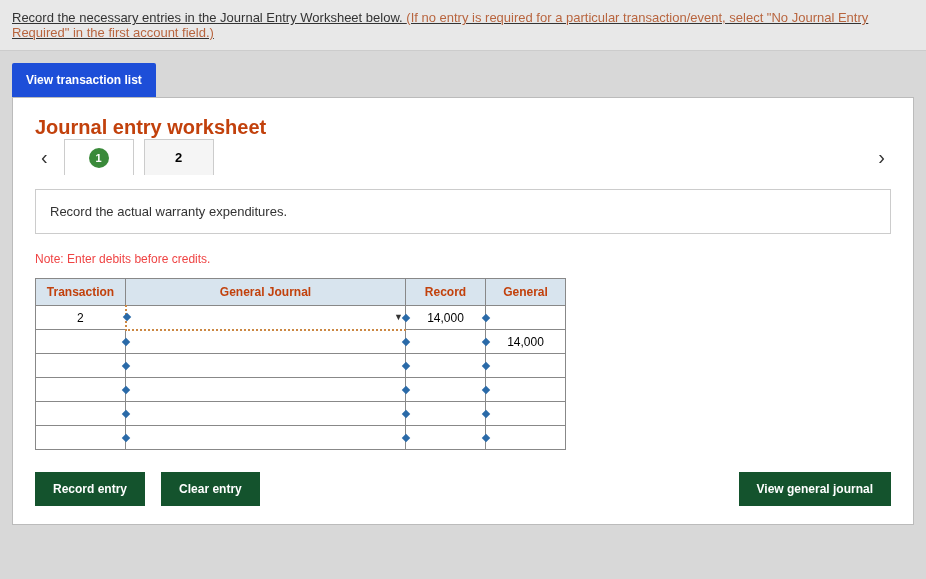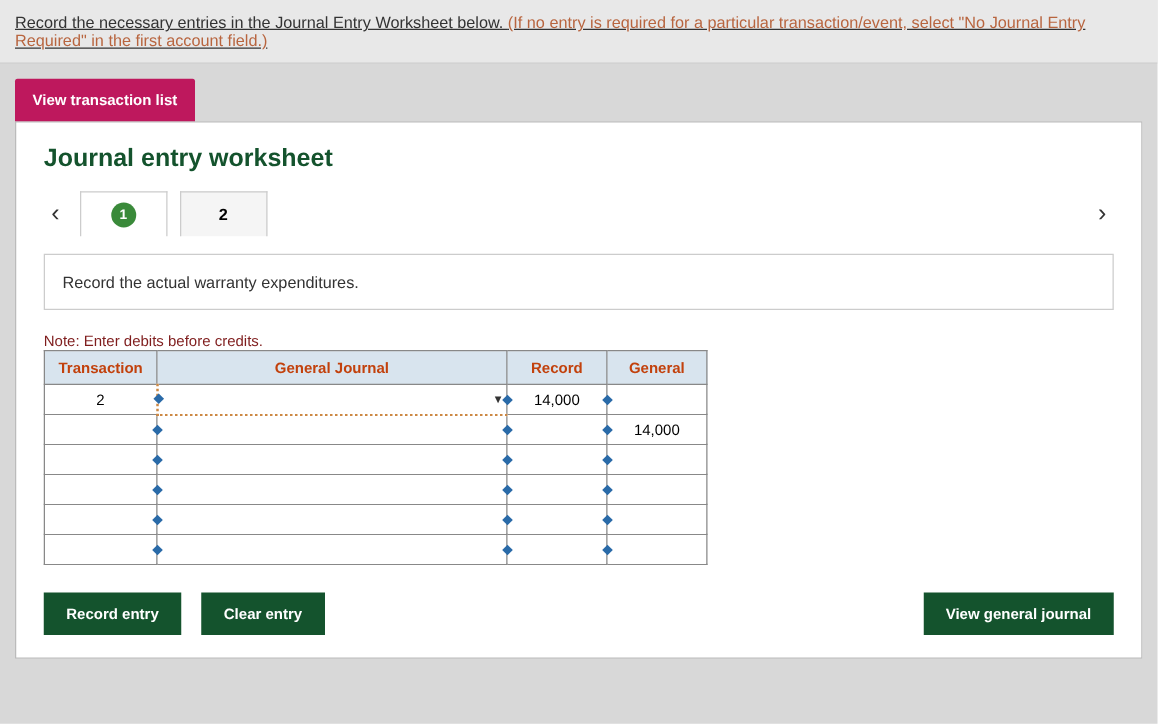--- a/index.html
+++ b/index.html
@@ -1,29 +1,29 @@
 <!DOCTYPE html>
 <html><head>
 <meta charset="utf-8">
 <style>
 * { box-sizing: border-box; margin: 0; padding: 0; }
 body { font-family: Arial, sans-serif; background: #d8d8d8; width: 926px; height: 579px; overflow: hidden; }
 .instructions { background: #e8e8e8; padding: 10px 12px; font-size: 13px; color: #333; border-bottom: 1px solid #ccc; text-decoration: underline; }
 .instructions .hint { color: #b8653f; }
-.view-trans-btn { background: #be185d; color: #fff; border: none; padding: 10px 14px; font-size: 12px; font-weight: bold; margin: 12px 0 0 12px; cursor: pointer; border-radius: 2px 2px 0 0; }
+.view-trans-btn { background: #1d4ed8; color: #fff; border: none; padding: 10px 14px; font-size: 12px; font-weight: bold; margin: 12px 0 0 12px; cursor: pointer; border-radius: 2px 2px 0 0; }
 .worksheet-panel { background: #fff; margin: 0 12px 12px 12px; border: 1px solid #bbb; padding: 18px 22px; }
-.ws-title { font-size: 20px; font-weight: bold; color: #14532d; margin-bottom: 14px; }
+.ws-title { font-size: 20px; font-weight: bold; color: #c2410c; }
 .tab-row { display: flex; align-items: center; gap: 10px; margin-bottom: 14px; }
 .nav-arrow { font-size: 20px; color: #333; cursor: pointer; padding: 0 6px; }
 .nav-arrow.right { margin-left: auto; }
 .tab { width: 70px; height: 36px; display: flex; align-items: center; justify-content: center; font-size: 13px; font-weight: bold; border: 1px solid #ccc; border-bottom: none; background: #f5f5f5; cursor: pointer; }
 .tab.active { background: #fff; }
 .tab .circle { background: #3a8a3a; color: #fff; width: 20px; height: 20px; border-radius: 50%; display: flex; align-items: center; justify-content: center; font-size: 11px; }
 .desc-box { border: 1px solid #ccc; padding: 14px; font-size: 13px; color: #333; margin-bottom: 18px; }
-.note { color: #7f1d1d; font-size: 12px; margin-bottom: 0; }
+.note { color: #ef4444; font-size: 12px; margin-bottom: 12px; }
 table.journal { border-collapse: collapse; font-size: 12px; }
 table.journal th { background: #d8e4ee; border: 1px solid #888; padding: 6px 4px; text-align: center; font-weight: bold; color: #c2410c; }
 table.journal td { border: 1px solid #888; padding: 0; height: 24px; position: relative; background: #fff; }
 .col-trans { width: 90px; }
 .col-journal { width: 280px; }
 .col-amt { width: 80px; }
 table.journal td .cell-val { display: block; text-align: center; padding: 4px; }
 table.journal td .cell-val.right { padding-right: 4px; }
 table.journal td.dotted { border-left: 2px dotted #c84; border-bottom: 2px dotted #c84; }
 .dropdown-tri { position: absolute; right: 2px; top: 50%; transform: translateY(-50%); font-size: 9px; color: #333; }

